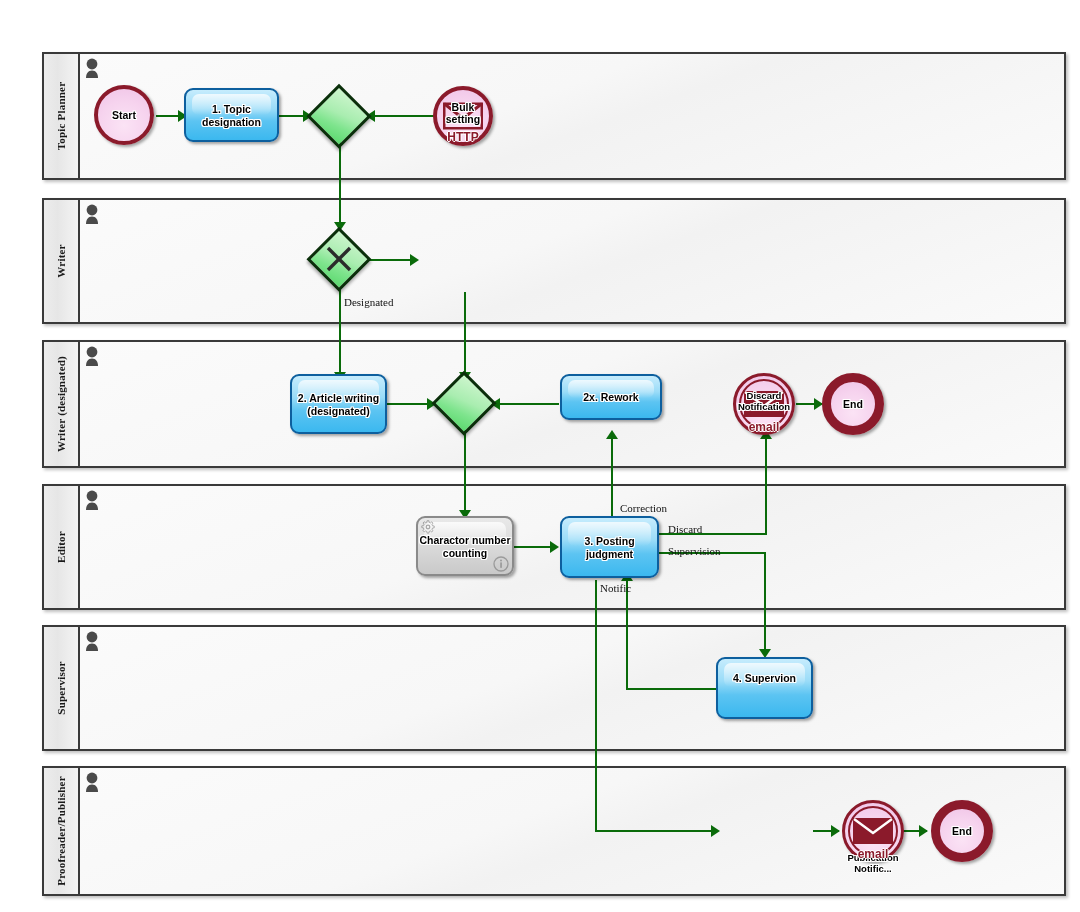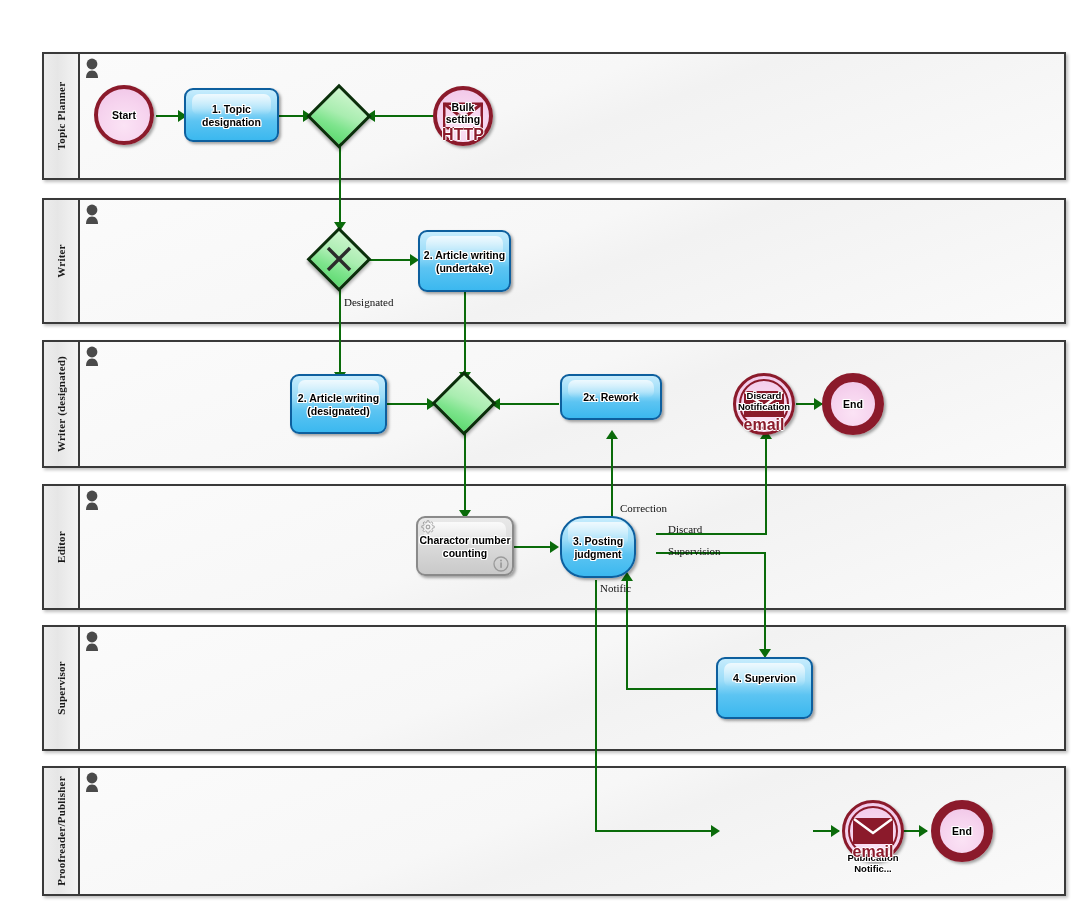--- a/index.html
+++ b/index.html
@@ -44,21 +44,21 @@
   
   .ev{border-radius:50%;box-sizing:border-box;
       background:radial-gradient(circle at 50% 70%,#fbe3f5 0%,#f6d3ee 55%,#efc2e6 100%);
       box-shadow:2px 2px 3px rgba(0,0,0,.35);}
   .ev-start{border:4px solid #8b1a2b;}
   .ev-end{border:9px solid #8b1a2b;}
   .ev-mid-outer{border:3px solid #8b1a2b;text-decoration:underline;}
   .ev-mid-inner{position:absolute;left:3px;top:3px;right:3px;bottom:3px;border:2px solid #8b1a2b;border-radius:50%;}
   .env{position:absolute;left:50%;top:50%;transform:translate(-50%,-50%);}
   .ev-sub{position:absolute;left:-14px;right:-14px;bottom:-2px;text-align:center;
-        font-family:"Liberation Sans",sans-serif;font-weight:bold;font-size:16px;color:#8b1a2b;
+        font-family:"Liberation Sans",sans-serif;font-weight:bold;font-size:12px;color:#8b1a2b;
         text-shadow:1px 0 #fff,-1px 0 #fff,0 1px #fff,0 -1px #fff;}
 
   
   .gw{position:absolute;}
   .gw .dia{position:absolute;left:50%;top:50%;width:70.7%;height:70.7%;
         transform:translate(-50%,-50%) rotate(45deg);border:3px solid #0a2f0a;
         background:linear-gradient(160deg,#cdf5cd 0%,#a9edb0 45%,#7ee48d 70%,#5cd96f 100%);
         box-shadow:2px 2px 3px rgba(0,0,0,.3);}
   .gw .xm{position:absolute;left:50%;top:50%;transform:translate(-50%,-50%);}
 
@@ -227,24 +227,20 @@
   </div>
 
   <div class="node gw" style="left:311px;top:231px;width:56px;height:56px;">
     <div class="dia"></div>
     <svg class="xm" width="30" height="30" viewBox="0 0 30 30">
       <line x1="4" y1="4" x2="26" y2="26" stroke="#2b2b2b" stroke-width="3.4"></line>
       <line x1="26" y1="4" x2="4" y2="26" stroke="#2b2b2b" stroke-width="3.4"></line>
     </svg>
   </div>
 
-  <div class="node task" style="left:418px;top:230px;width:93px;height:62px;">
-    <div class="gloss"></div>
-    <div class="lbl">2. Article writing (undertake)</div>
-  </div>
 
   <div class="node task" style="left:290px;top:374px;width:97px;height:60px;">
     <div class="gloss"></div>
     <div class="lbl">2. Article writing (designated)</div>
   </div>
 
   <div class="node gw" style="left:436px;top:375px;width:56px;height:56px;">
     <div class="dia"></div>
   </div>
 
@@ -274,21 +270,21 @@
       <path d="M7 .8h2l.3 1.9 1.5.6 1.5-1.1 1.4 1.4-1.1 1.5.6 1.5 1.9.3v2l-1.9.3-.6 1.5 1.1 1.5-1.4 1.4-1.5-1.1-1.5.6-.3 1.9H7l-.3-1.9-1.5-.6-1.5 1.1L2.3 12l1.1-1.5-.6-1.5L.9 8.7v-2l1.9-.3.6-1.5L2.3 3.4 3.7 2l1.5 1.1 1.5-.6z" fill="none" stroke="#6a6a6a" stroke-width="1.1"></path>
     </svg>
     <div class="lbl">Charactor number counting</div>
     <svg class="info" viewBox="0 0 16 16">
       <circle cx="8" cy="8" r="7" fill="none" stroke="#777" stroke-width="1.3"></circle>
       <circle cx="8" cy="4.4" r="1" fill="#777"></circle>
       <rect x="7.2" y="6.4" width="1.7" height="5.4" fill="#777"></rect>
     </svg>
   </div>
 
-  <div class="node task" style="left:560px;top:516px;width:76px;height:62px;border-radius:24px;">
+  <div class="node task" style="left:560px;top:516px;width:99px;height:62px;">
     <div class="gloss"></div>
     <div class="lbl">3. Posting judgment</div>
   </div>
 
   <div class="node task" style="left:716px;top:657px;width:97px;height:62px;">
     <div class="gloss"></div>
     <div class="lbl" style="top:32%;">4. Supervion</div>
   </div>
 
 

